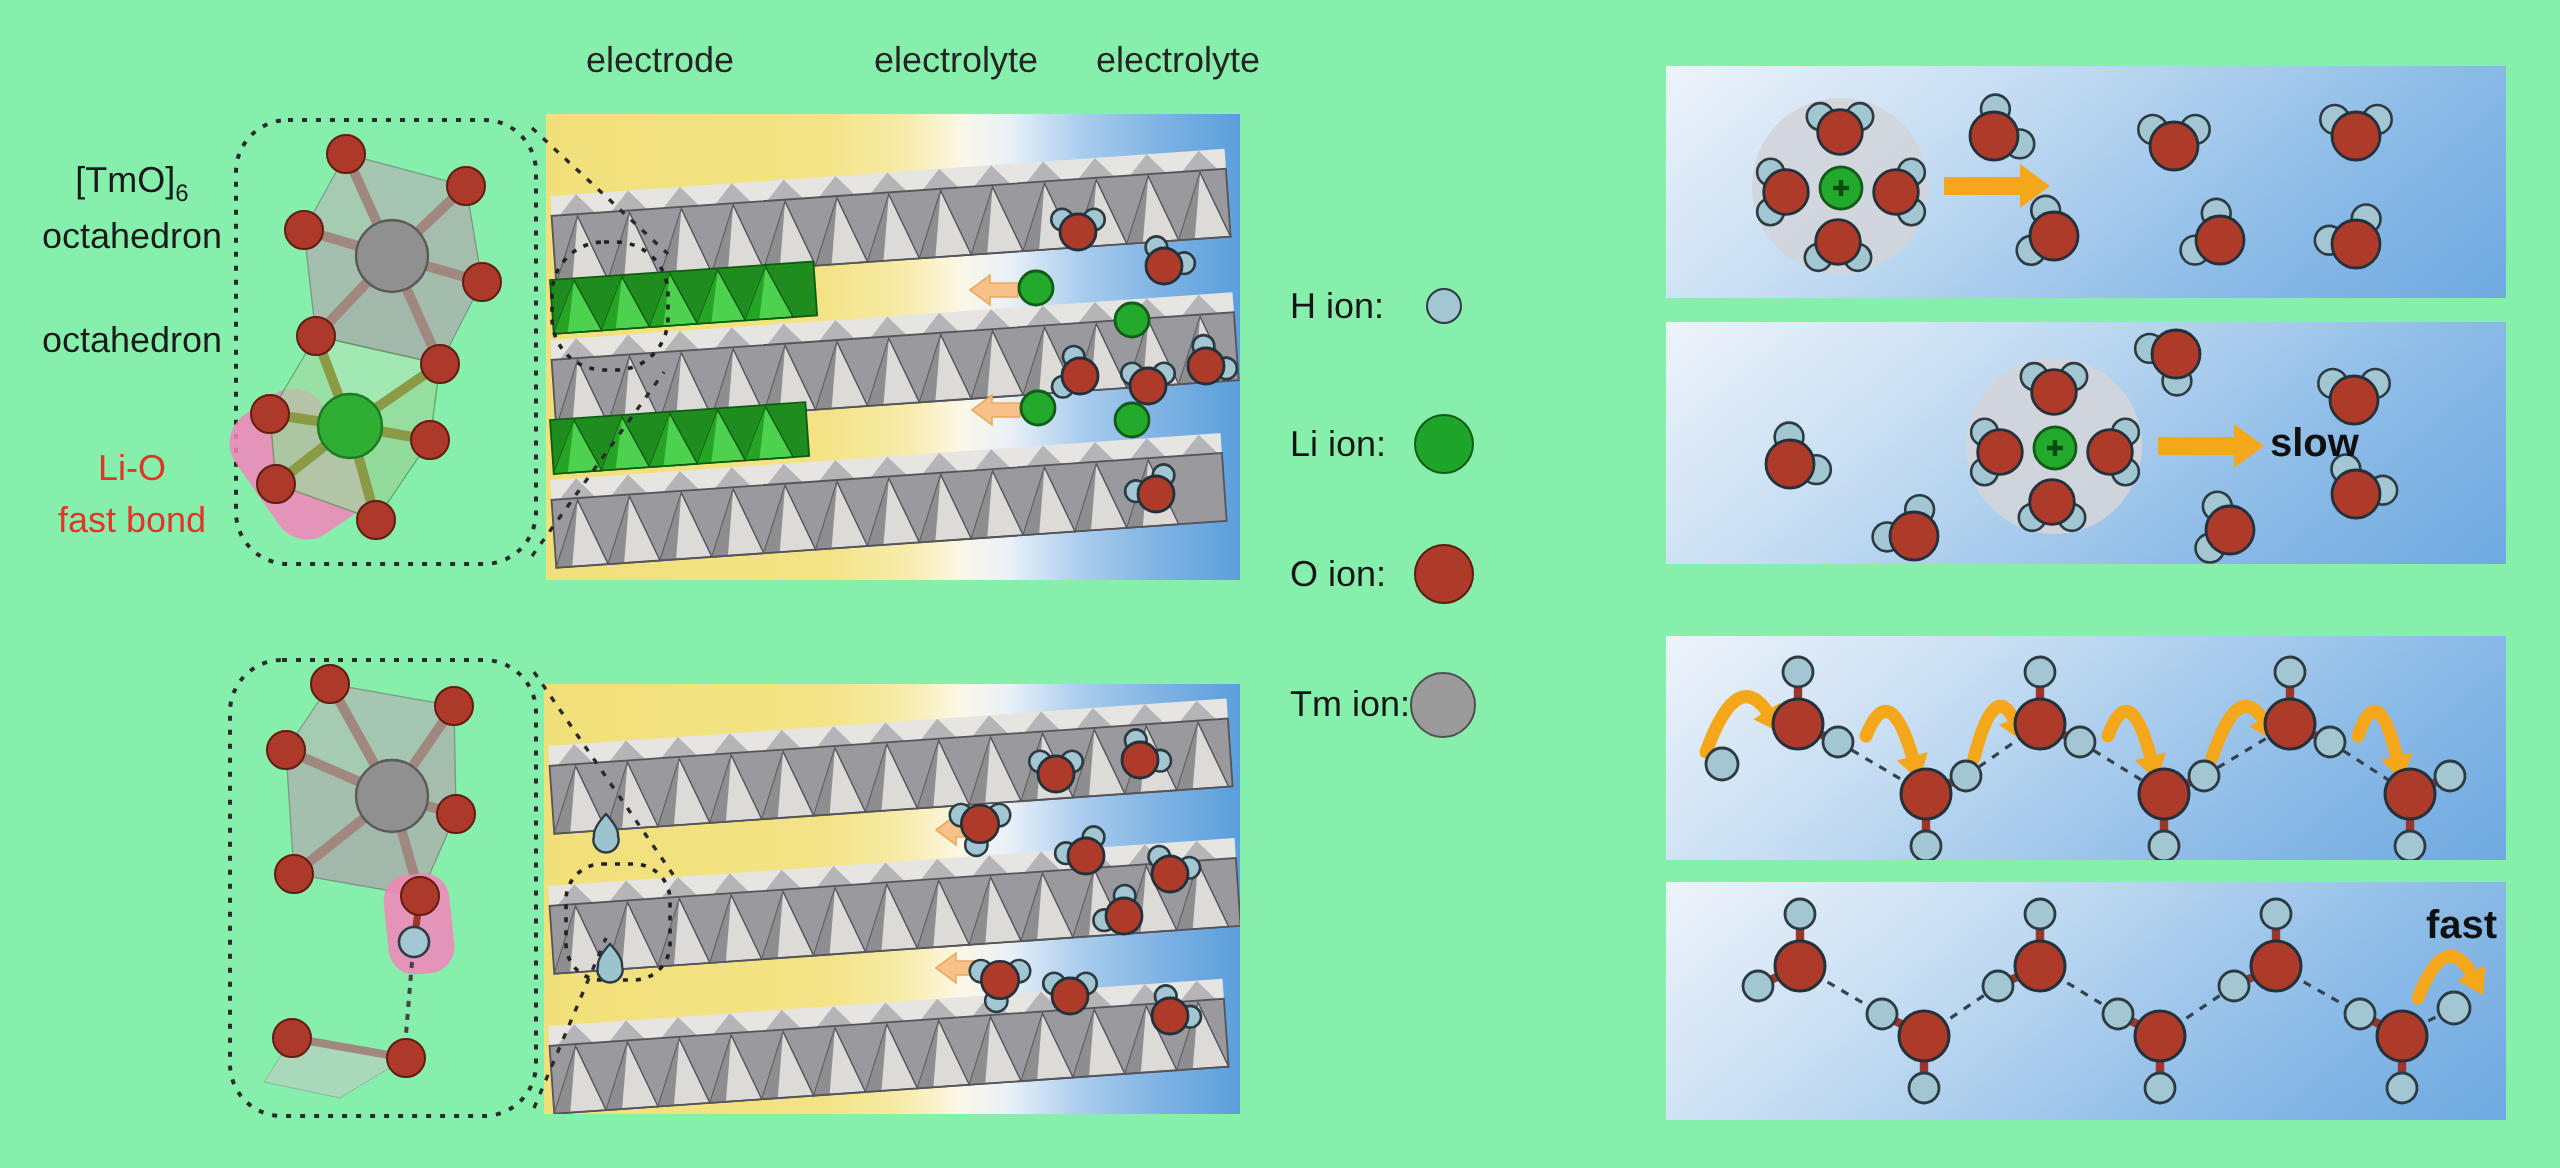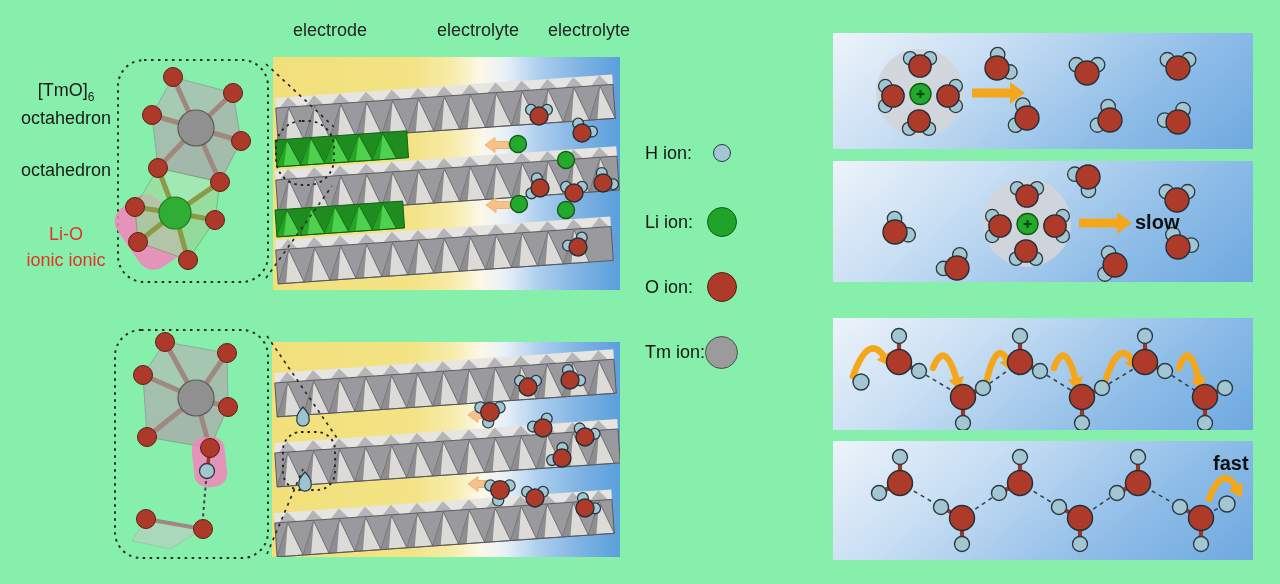--- a/index.html
+++ b/index.html
@@ -43,21 +43,21 @@
 
   <div class="lbl" id="lbl-tmo">
     <div><span>[TmO]</span><sub>6</sub></div>
     <div>octahedron</div>
   </div>
   <div class="lbl" id="lbl-lio">
     <div>octahedron</div>
   </div>
   <div class="lbl" id="lbl-lio-bond">
     <div>Li-O</div>
-    <div>ionic ionic</div>
+    <div>fast bond</div>
   </div>
 
   <div class="mid-panel" id="scene-mid_top" style="left: 273px; top: 57px; width: 347px; height: 233px;">
       <svg width="347" height="233">
         <g transform="translate(2,40) rotate(-4)">
           <rect x="0" y="1" width="338" height="10" fill="#e6e5e2"></rect>
           <polygon points="4,11 13,1 22,11" fill="#a9a8ac" opacity="0.8"></polygon>
           <polygon points="30,11 39,1 48,11" fill="#a9a8ac" opacity="0.8"></polygon>
           <polygon points="56,11 65,1 74,11" fill="#a9a8ac" opacity="0.8"></polygon>
           <polygon points="82,11 91,1 100,11" fill="#a9a8ac" opacity="0.8"></polygon>

